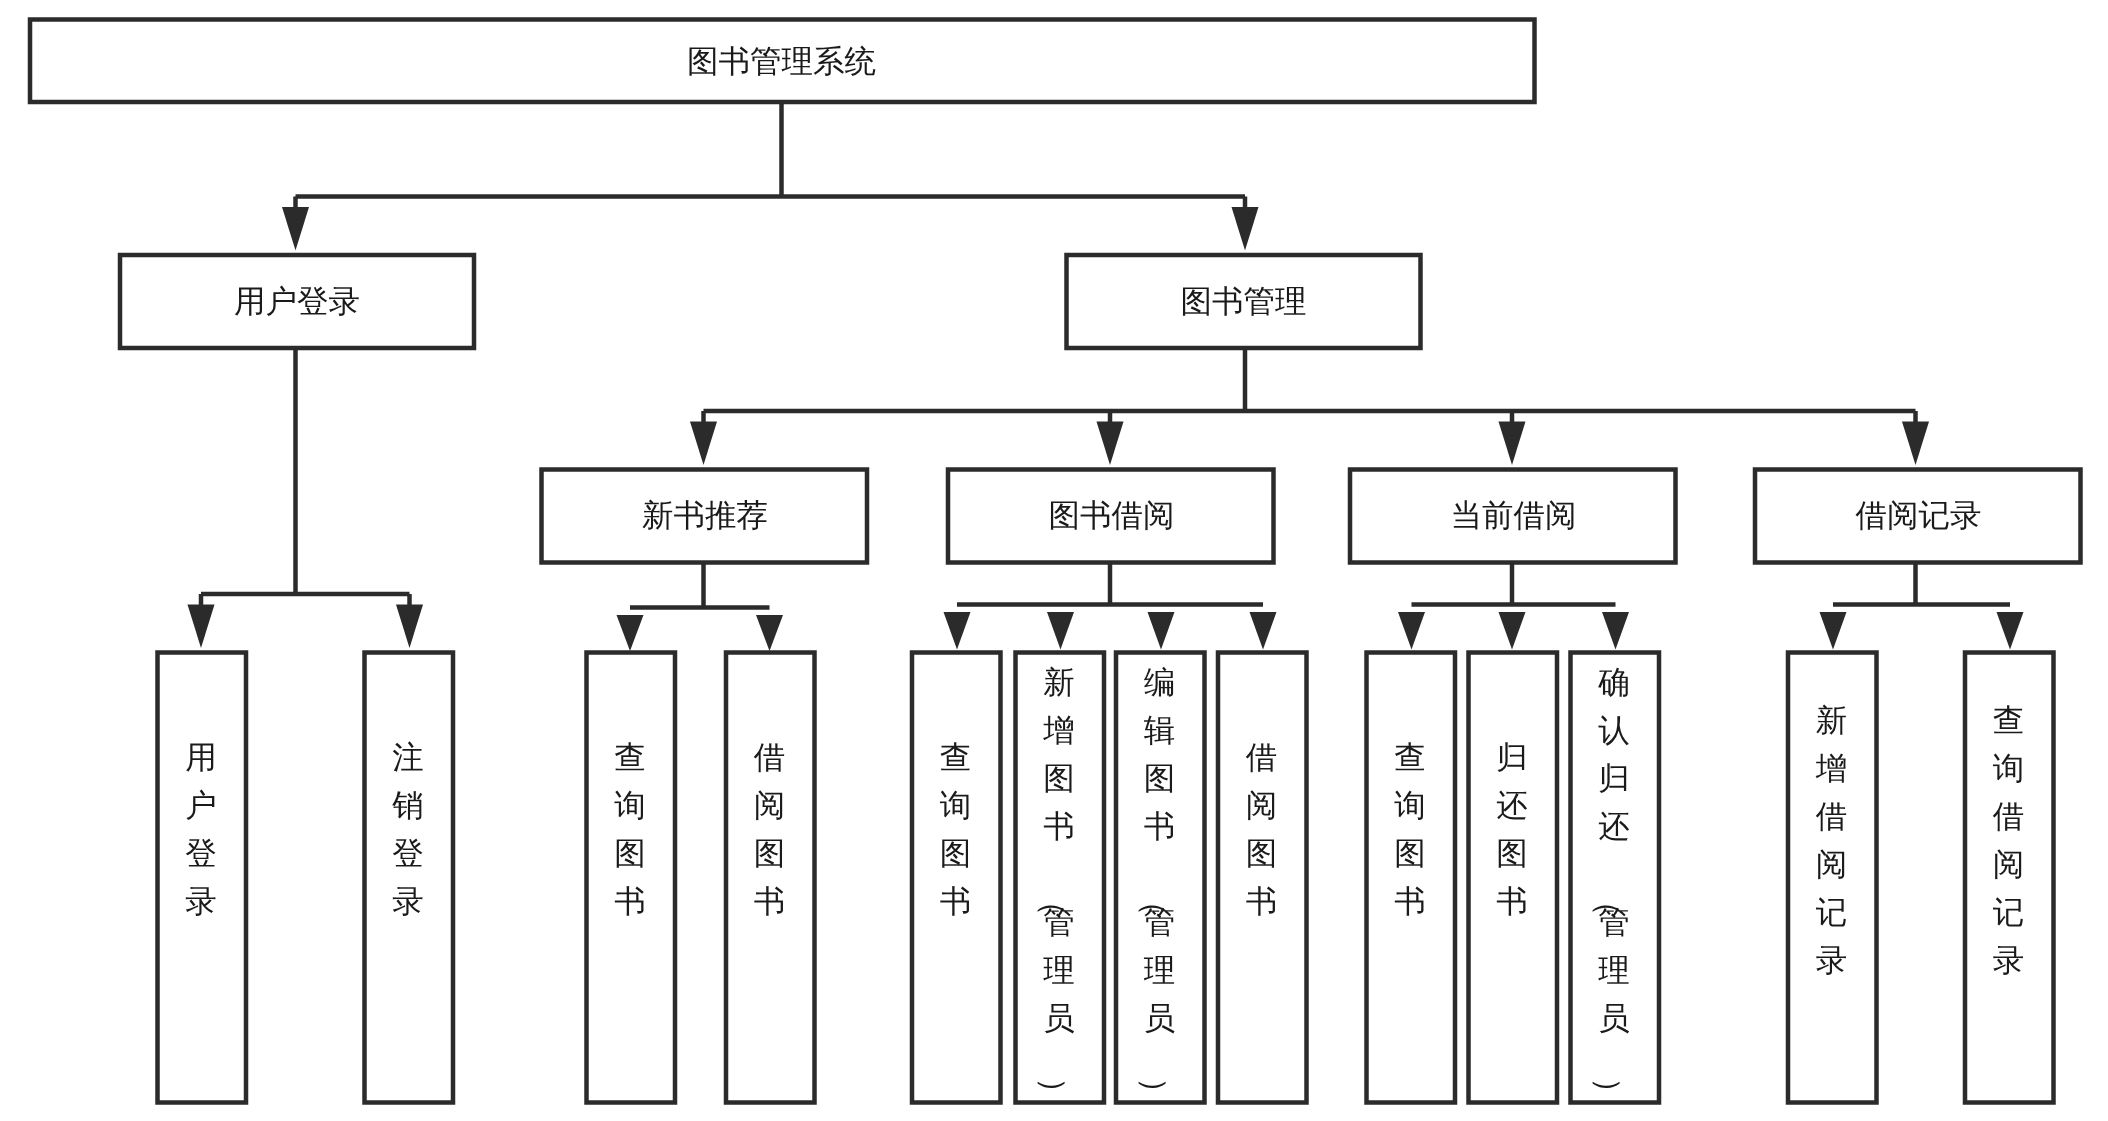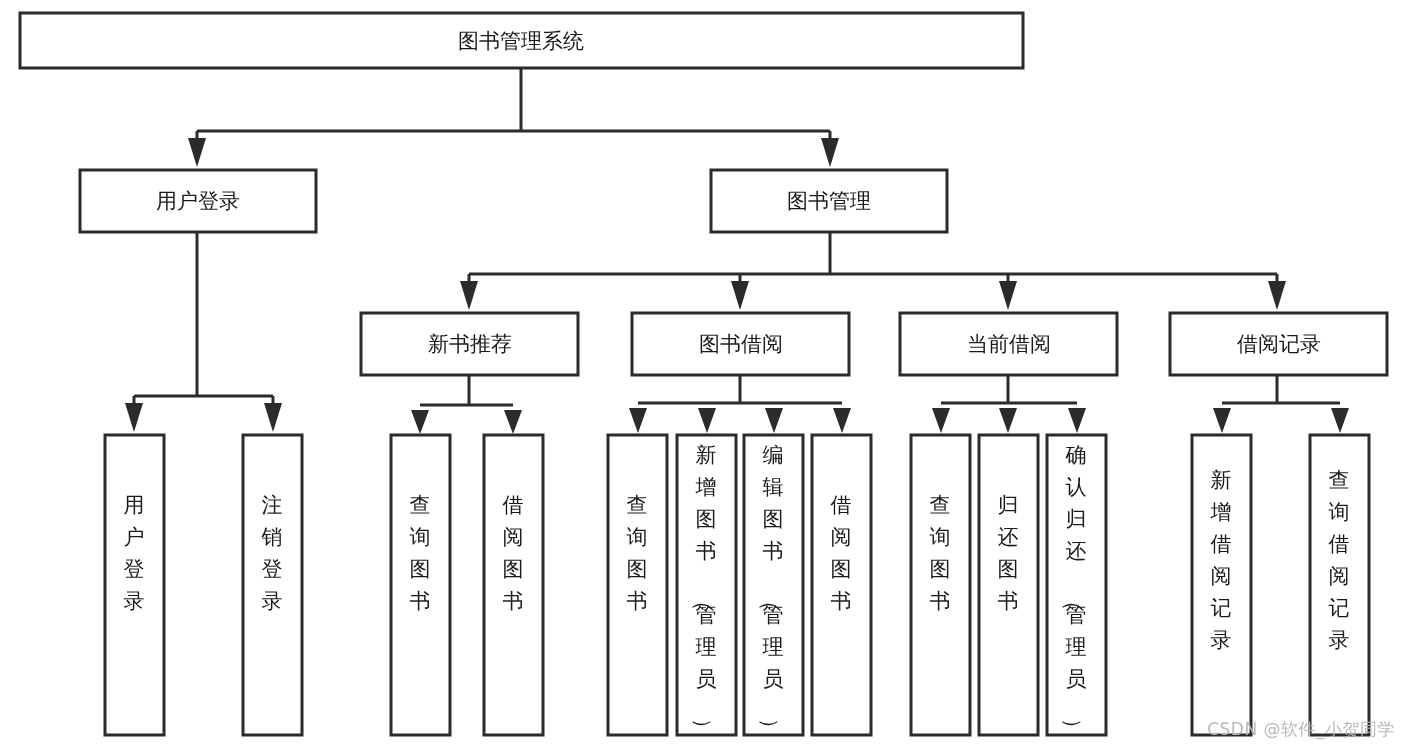--- a/index.html
+++ b/index.html
@@ -206,14 +206,13 @@
     <g>
       <rect class="node-box" x="1192" y="435" width="59" height="300"></rect>
       <text class="node-label-v" x="1221" y="487"><tspan x="1221" y="487">新</tspan><tspan x="1221" y="519">增</tspan><tspan x="1221" y="551">借</tspan><tspan x="1221" y="583">阅</tspan><tspan x="1221" y="615">记</tspan><tspan x="1221" y="647">录</tspan></text>
     </g>
     <g>
       <rect class="node-box" x="1310" y="435" width="59" height="300"></rect>
       <text class="node-label-v" x="1339" y="487"><tspan x="1339" y="487">查</tspan><tspan x="1339" y="519">询</tspan><tspan x="1339" y="551">借</tspan><tspan x="1339" y="583">阅</tspan><tspan x="1339" y="615">记</tspan><tspan x="1339" y="647">录</tspan></text>
     </g>
   </svg>
 
-  <div class="watermark-text">CSDN @软件_小贺同学</div>
 </div>
 
 </body></html>

